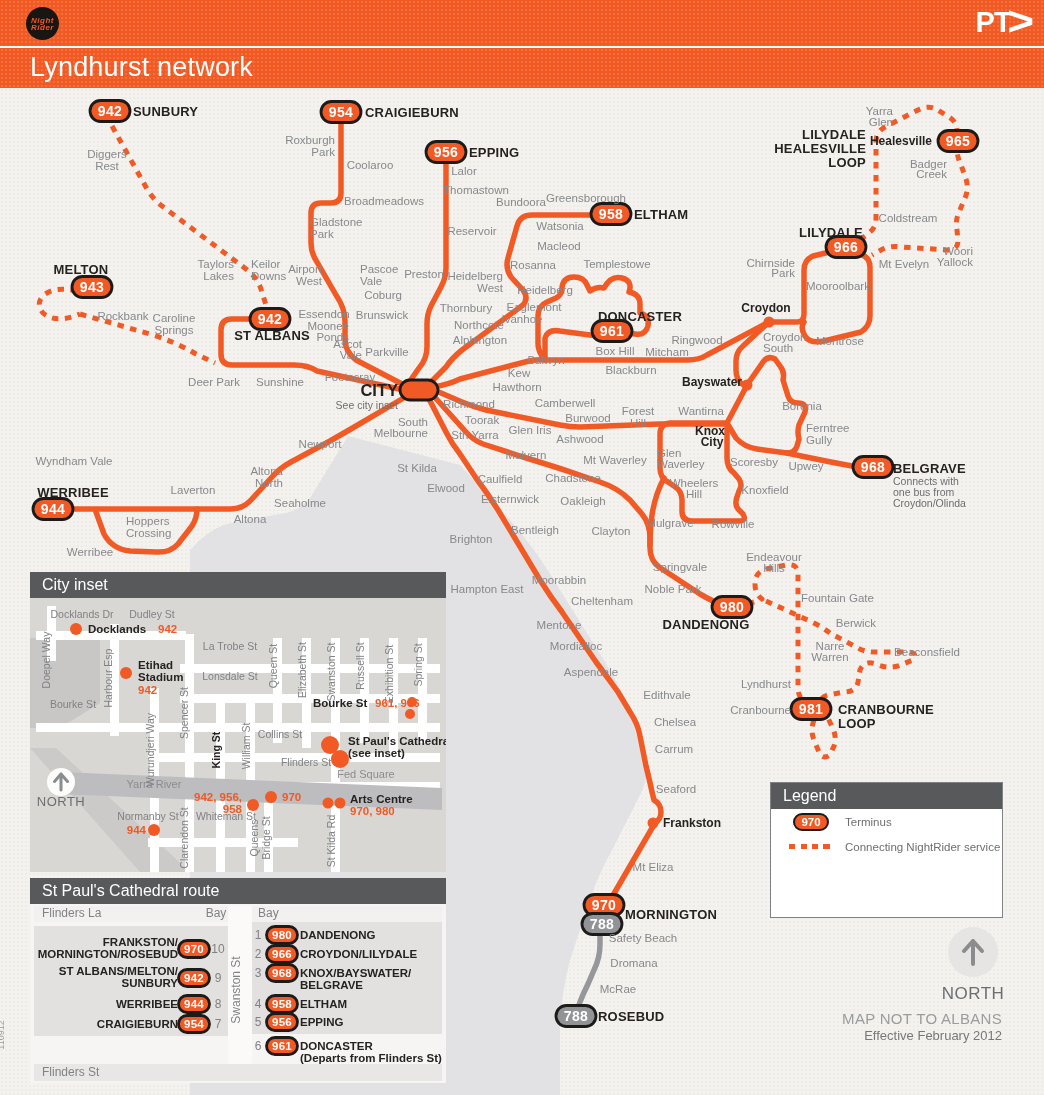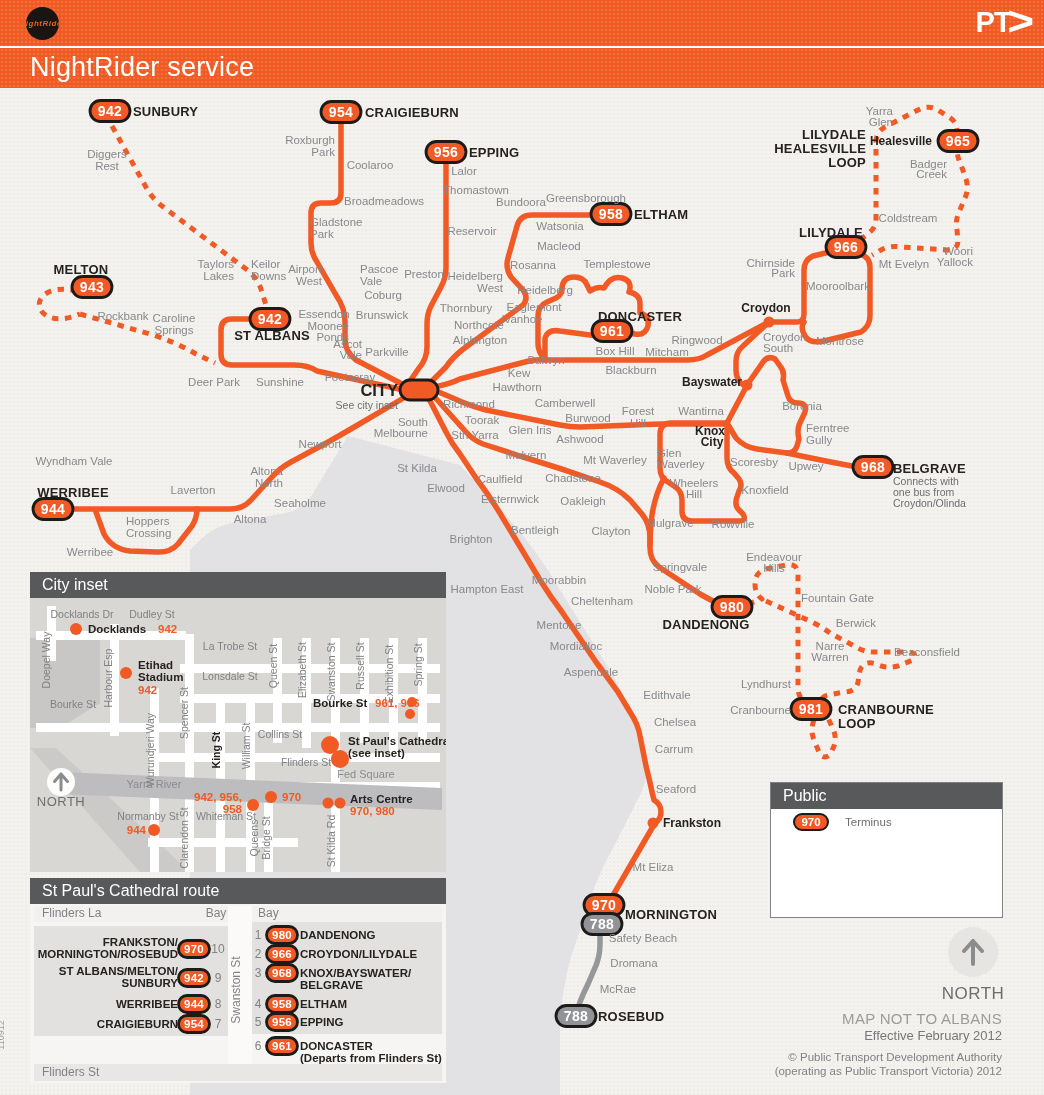--- a/index.html
+++ b/index.html
@@ -9,21 +9,21 @@
     background-image:radial-gradient(rgba(120,110,95,.05) 1px, transparent 1.2px);
     background-size:4px 4px;}
   
   header{position:absolute;left:0;top:0;width:1044px;height:88px;z-index:30;
     background-color:#f15a22;
     background-image:radial-gradient(rgba(255,255,255,.14) 1px, transparent 1.2px);
     background-size:4px 4px;}
   .hdr-rule{position:absolute;left:0;top:46px;width:100%;height:2px;background:#fff;}
   h1{position:absolute;left:30px;top:52px;margin:0;color:#fff;font-size:27px;font-weight:400;letter-spacing:.2px;}
   .logo-circle{position:absolute;left:26px;top:7px;width:33px;height:33px;border-radius:50%;background:#181512;
-    display:flex;flex-direction:row;align-items:center;justify-content:center;line-height:7px;}
+    display:flex;flex-direction:column;align-items:center;justify-content:center;line-height:7px;}
   .logo-circle span{color:#f15a22;font-size:8px;font-weight:700;font-style:italic;letter-spacing:.5px;}
   .brand{position:absolute;right:12px;top:6px;color:#fff;display:flex;align-items:flex-start;}
   .brand .pt{font-size:29px;font-weight:700;letter-spacing:-1px;margin-top:0;}
   .brand .arr{font-size:40px;font-weight:700;line-height:30px;margin-left:-2px;transform:scaleX(1.15);}
   
   #map-svg{position:absolute;left:0;top:0;z-index:1;}
   .route{fill:none;stroke:#f15a24;stroke-width:5.5;stroke-linejoin:round;stroke-linecap:round;}
   .route.dash{stroke-width:5;stroke-dasharray:6.5 6.5;stroke-linecap:butt;}
   .route.grey{stroke:#95979a;}
   .water{fill:#e2e1e3;stroke:none;}
@@ -82,21 +82,21 @@
   <header>
     <div class="logo-circle">
       <span>Night</span>
       <span>Rider</span>
     </div>
     <div class="brand">
       <span class="pt">PT</span>
       <span class="arr">&gt;</span>
     </div>
     <div class="hdr-rule"></div>
-    <h1>NightRider service</h1>
+    <h1>Lyndhurst network</h1>
   </header>
 
   <svg id="map-svg" width="1044" height="1095" viewBox="0 0 1044 1095">
 
     <path class="water" d="M348,436 L310,498 Q300,510 286,513 L235,522 Q215,526 200,540 L190,550 L190,1095 L560,1095 L560,1030 Q560,1000 570,960 L585,915 Q595,880 612,850 L640,795 Q650,775 646,755 L638,740 Q628,700 610,670 L560,590 Q540,555 510,520 L460,465 Z"></path>
 
     <g>
       <path class="route" d="M62,509 H230 Q243,509 251,500 L272,477 Q280,468 291,462 L330,441 Q344,433 356,426 L407,396"></path>
       <path class="route" d="M96,512 L104,534 Q112,549 130,551 L156,552 Q170,553 178,544 L192,526 Q197,518 197,509"></path>
       <path class="route" d="M254,319 H232 Q221,319 221,330 V354 Q221,365 232,365 H294 Q308,365 317,371 L404,390"></path>
@@ -542,37 +542,39 @@
           <text x="270" y="148" text-anchor="start" class="lb-rt">EPPING</text>
           <text x="228" y="172" text-anchor="middle" class="lb-bay">6</text>
           <text x="270" y="172" text-anchor="start" class="lb-rt">DONCASTER</text>
           <text x="270" y="184" text-anchor="start" class="lb-rt">(Departs from Flinders St)</text>
           <text x="12" y="198" text-anchor="start" class="lb-bay">Flinders St</text>
         </g>
     </svg>
   </div>
 
   <div class="inset" id="legend">
-    <div class="inset-hdr">Public</div>
+    <div class="inset-hdr">Legend</div>
     <div class="lg-row">
       <span class="lg-sym">
           <span class="lg-badge">970</span>
         </span>
       <span class="lg-label">Terminus</span>
+    </div>
+    <div class="lg-row">
+      <span class="lg-sym">
+          <span class="lg-dash"></span>
+        </span>
+      <span class="lg-label">Connecting NightRider service</span>
     </div>
   </div>
 
   <div class="ft" id="north-big">
     <svg width="52" height="52" viewBox="0 0 52 52">
       <circle cx="26" cy="26" r="25" fill="#e6e5e3"></circle>
       <path d="M26,38 L26,15 M26,15 l-9,10 M26,15 l9,10" stroke="#8a8c8e" stroke-width="4" fill="none" stroke-linecap="round"></path>
     </svg>
     <div class="nb-label">NORTH</div>
   </div>
   <div class="ft" id="scale1">MAP NOT TO ALBANS</div>
   <div class="ft" id="scale2">Effective February 2012</div>
-  <div class="ft" id="copyr">
-    <div>© Public Transport Development Authority</div>
-    <div>(operating as Public Transport Victoria) 2012</div>
-  </div>
   <div id="code">110912</div>
 
 </div>
 
 </body></html>

